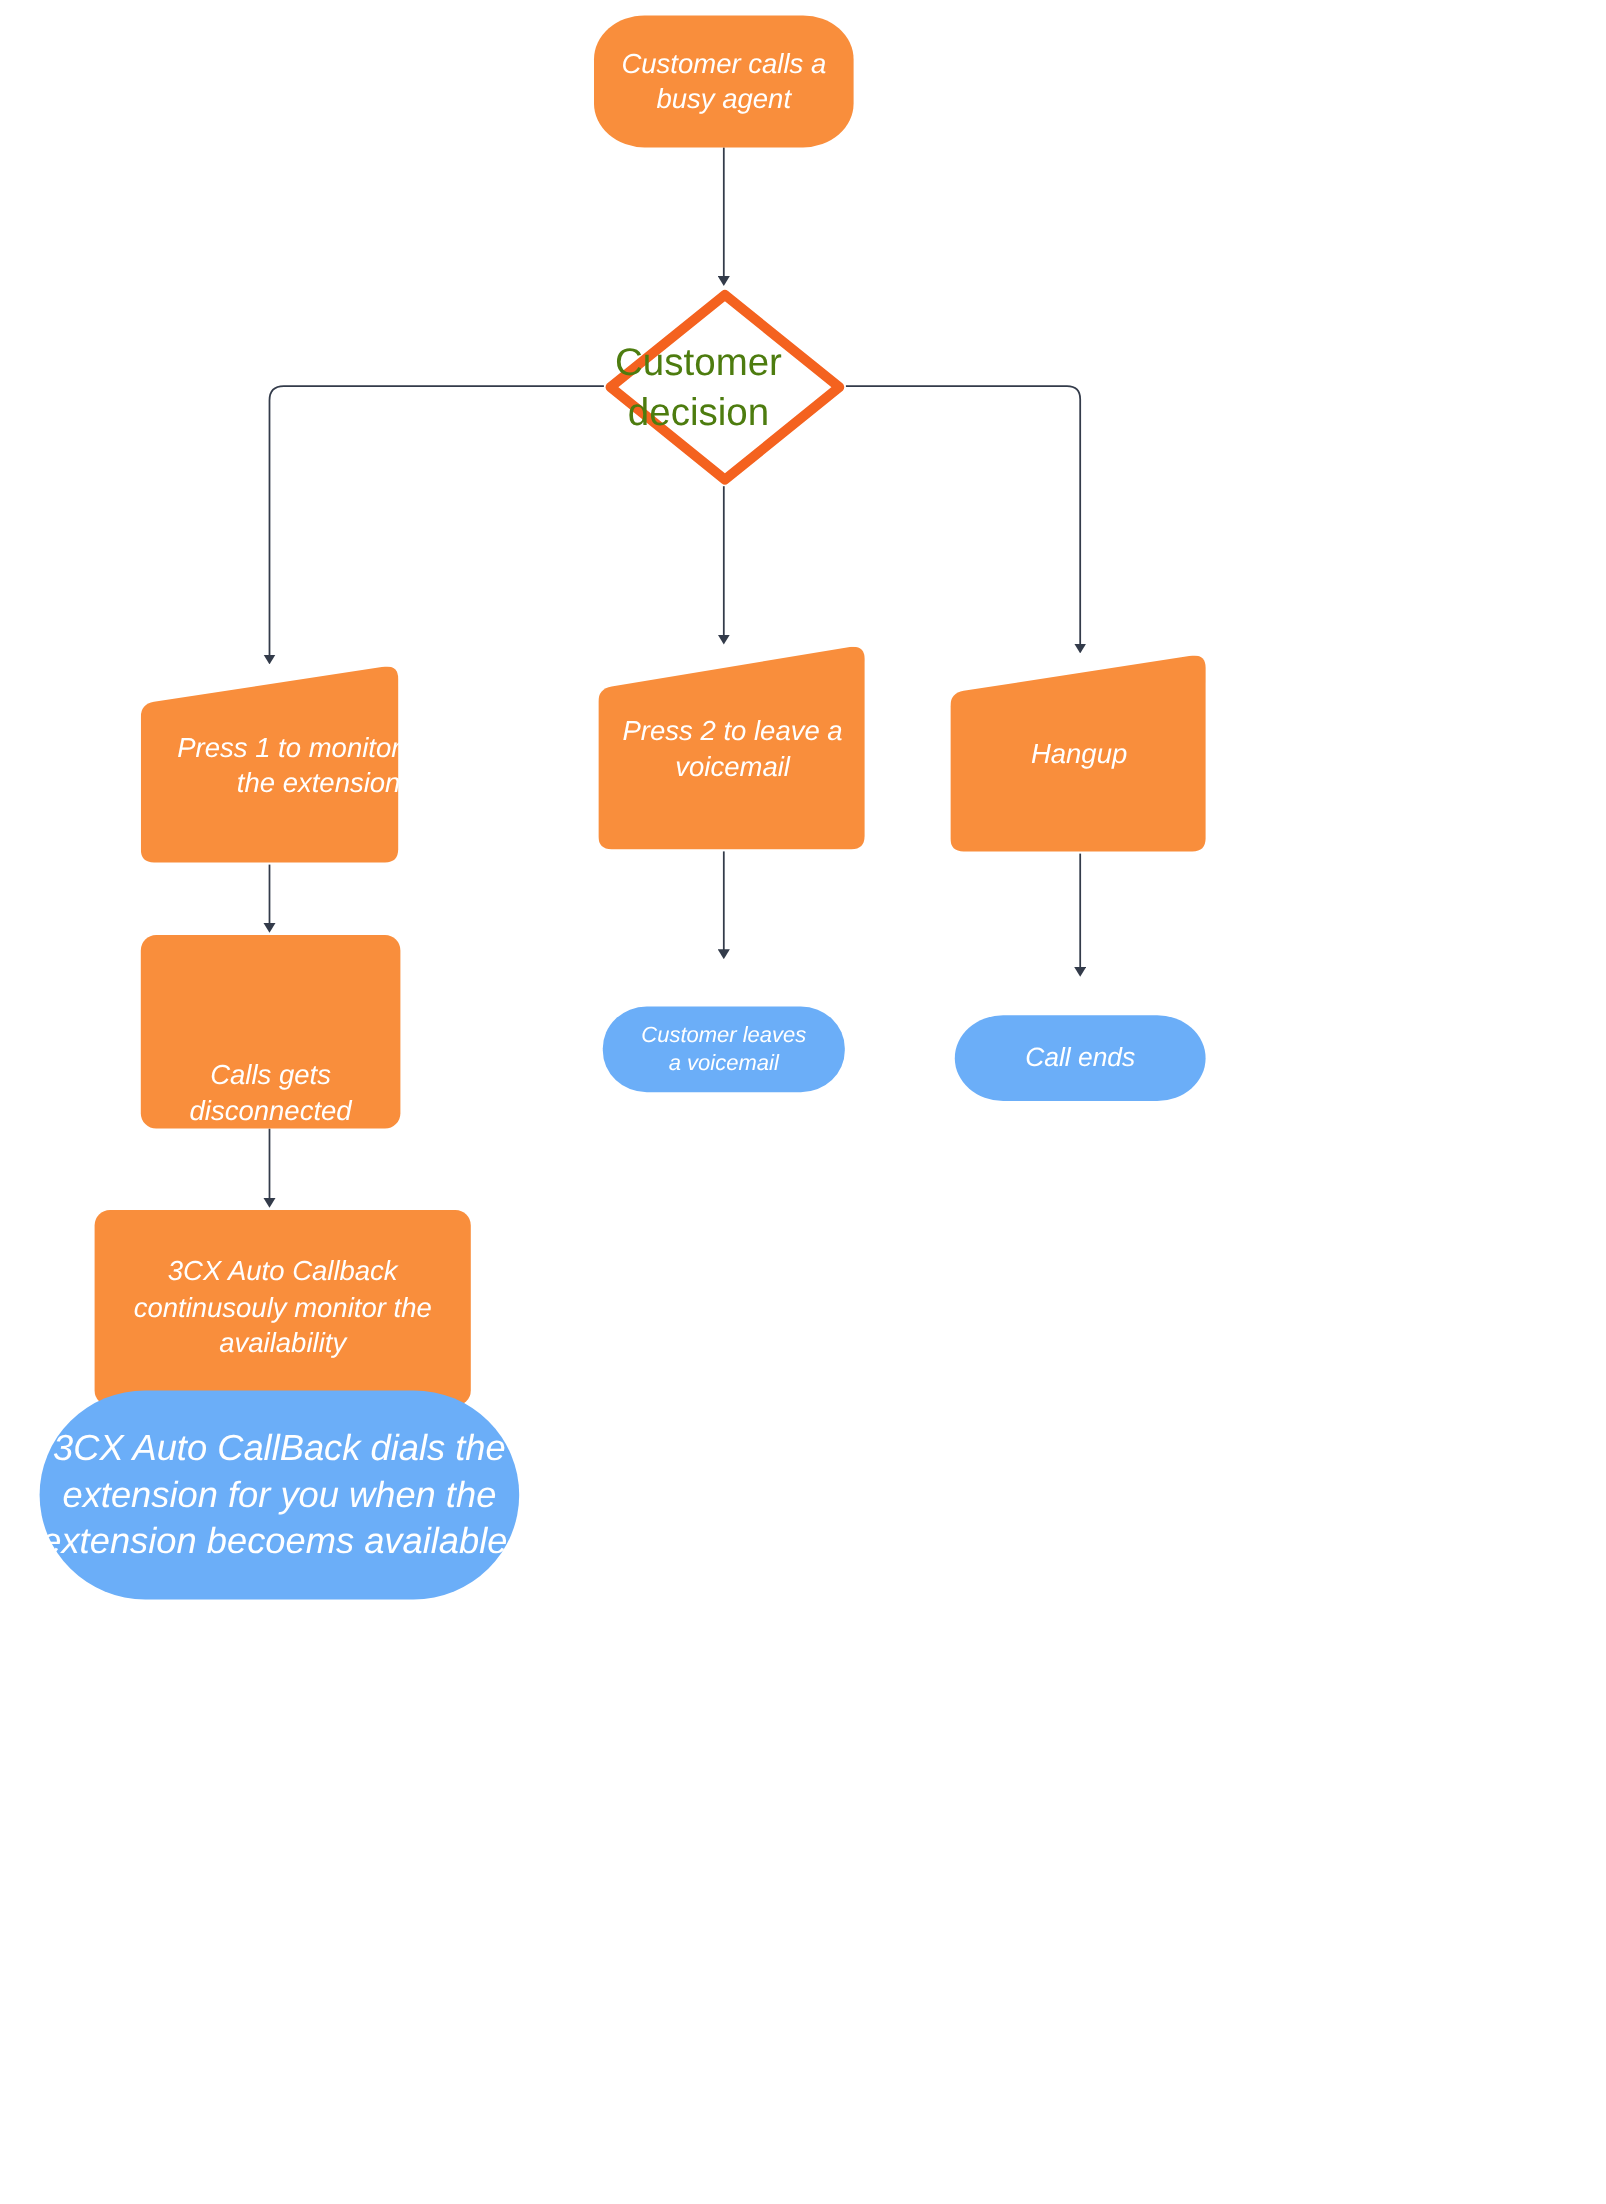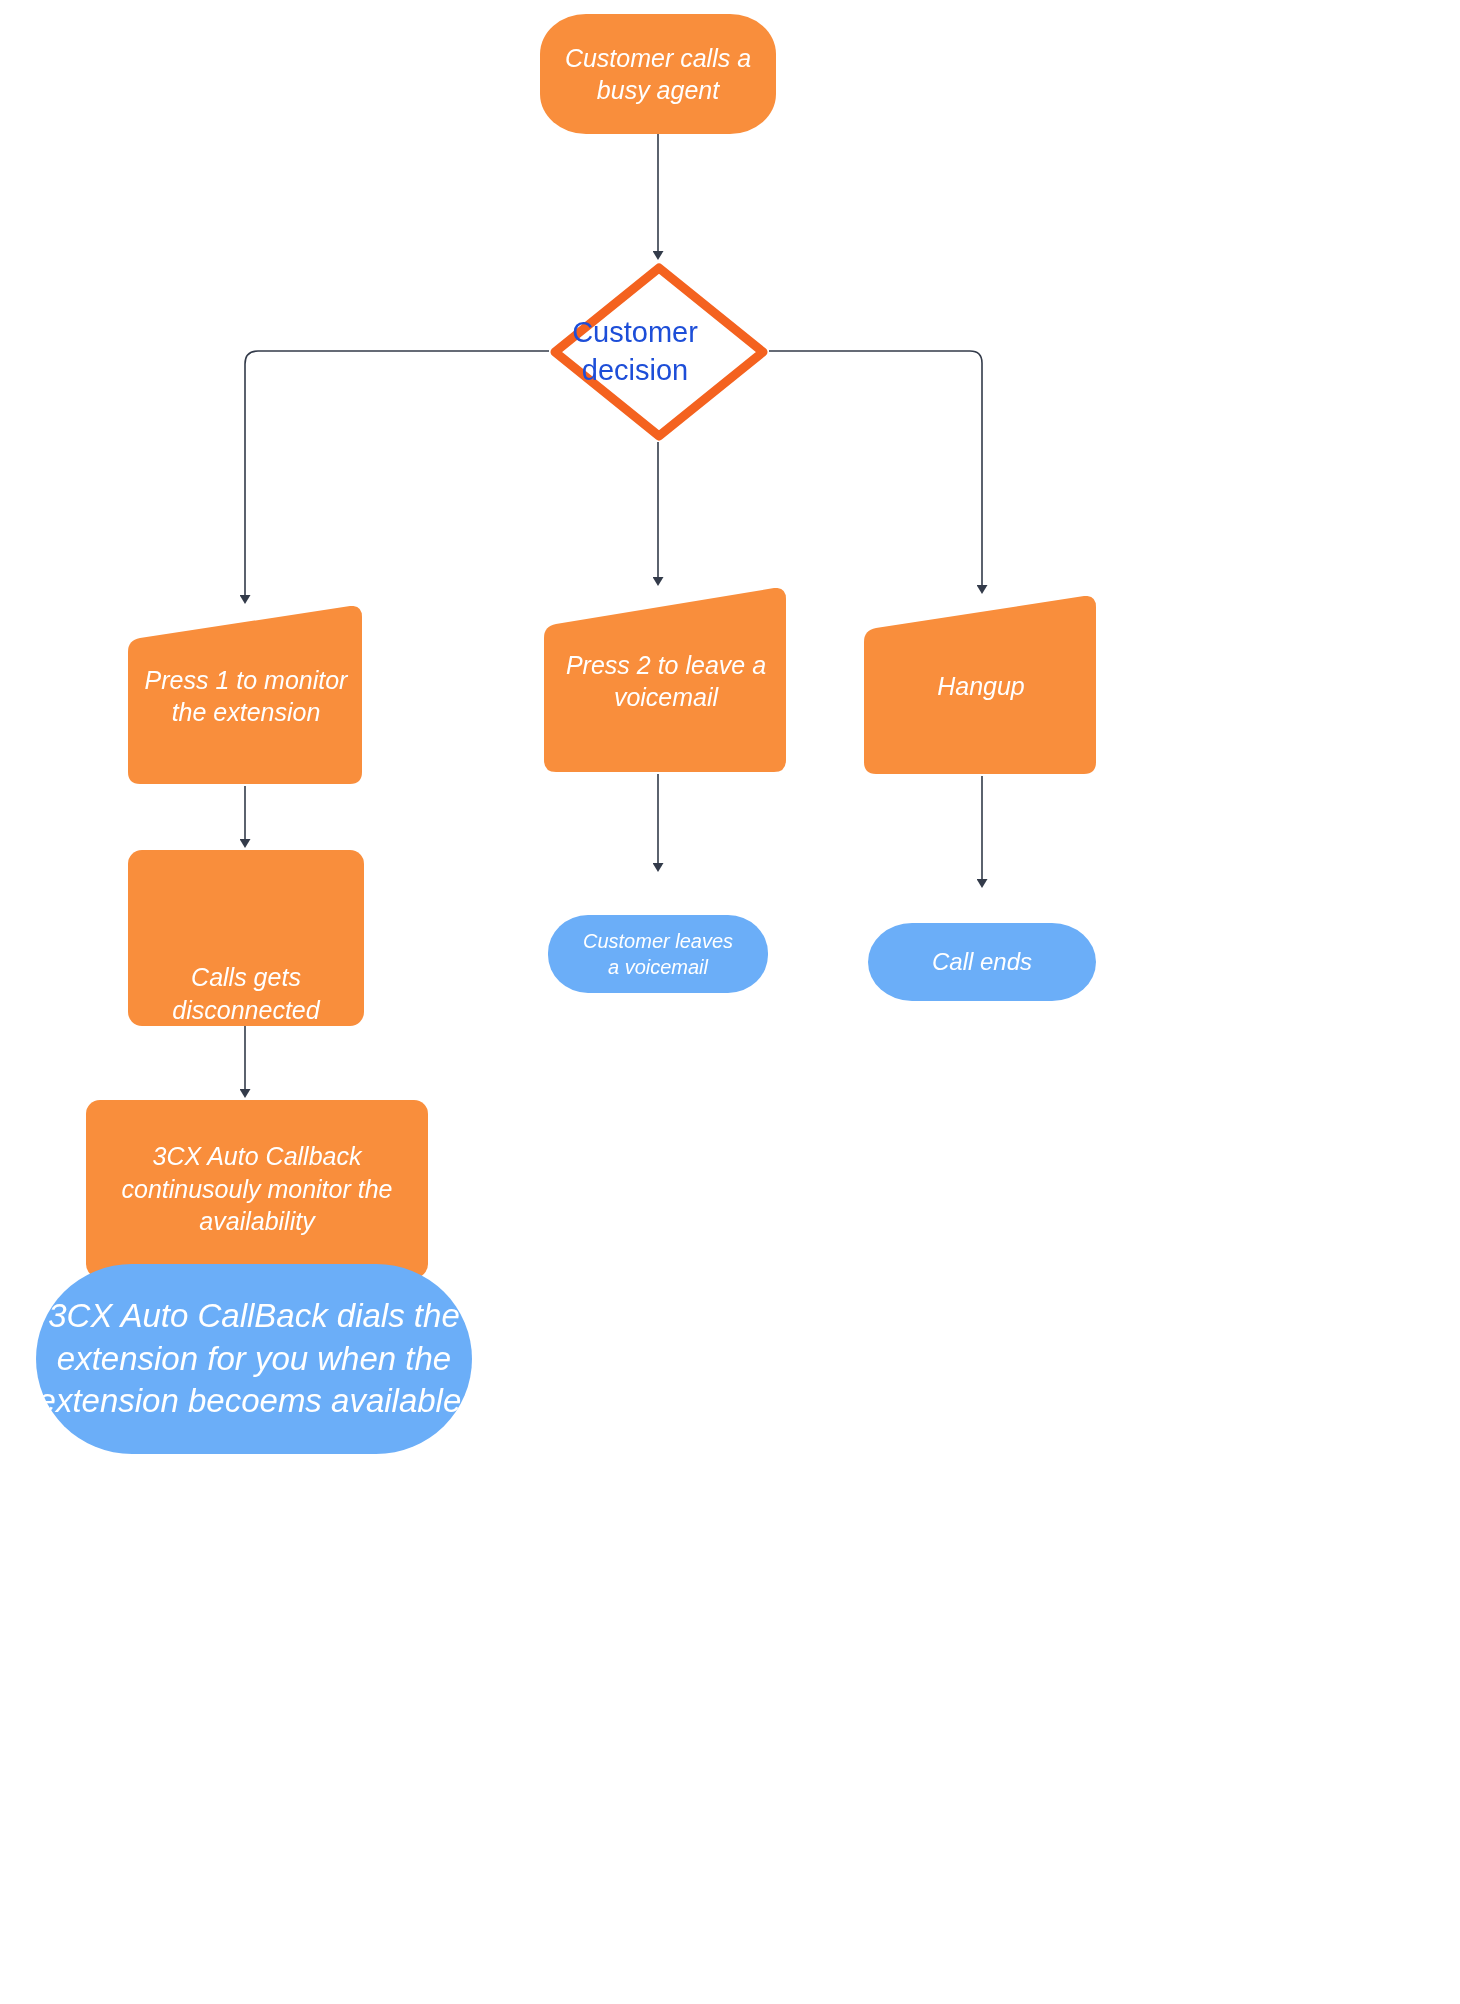--- a/index.html
+++ b/index.html
@@ -53,34 +53,34 @@
   .n-decision{
     left:549px; top:262px; width:220px; height:180px;
     background:transparent;
   }
   .n-decision .diamond-svg{position:absolute;left:0;top:0;}
   .n-decision .lbl{
     position:absolute;
     left:-24px; right:-24px;
     top:50%;
     transform:translateY(-50%);
-    color:#1d4ed8;
+    color:#4d7c0f;
     font-style:normal;
-    font-size:29px;
+    font-size:35px;
     padding:0;
   }
 
   
   .skew{
     font-size:25px;
   }
   .skew .skew-svg{position:absolute;left:0;top:0;}
   .skew .lbl{position:relative;z-index:2;}
 
-  .n-press1{left:128px; top:606px; width:236px; height:180px;}
+  .n-press1{left:128px; top:606px; width:236px; height:180px;text-align:right;}
   .n-press2{left:544px; top:588px; width:244px; height:186px;}
   .n-hangup{left:864px; top:596px; width:234px; height:180px;}
 
   
   .n-disc{
     left:128px; top:850px; width:236px; height:176px;
     border-radius:14px;
     font-size:25px;
     align-items:flex-end;
   }

